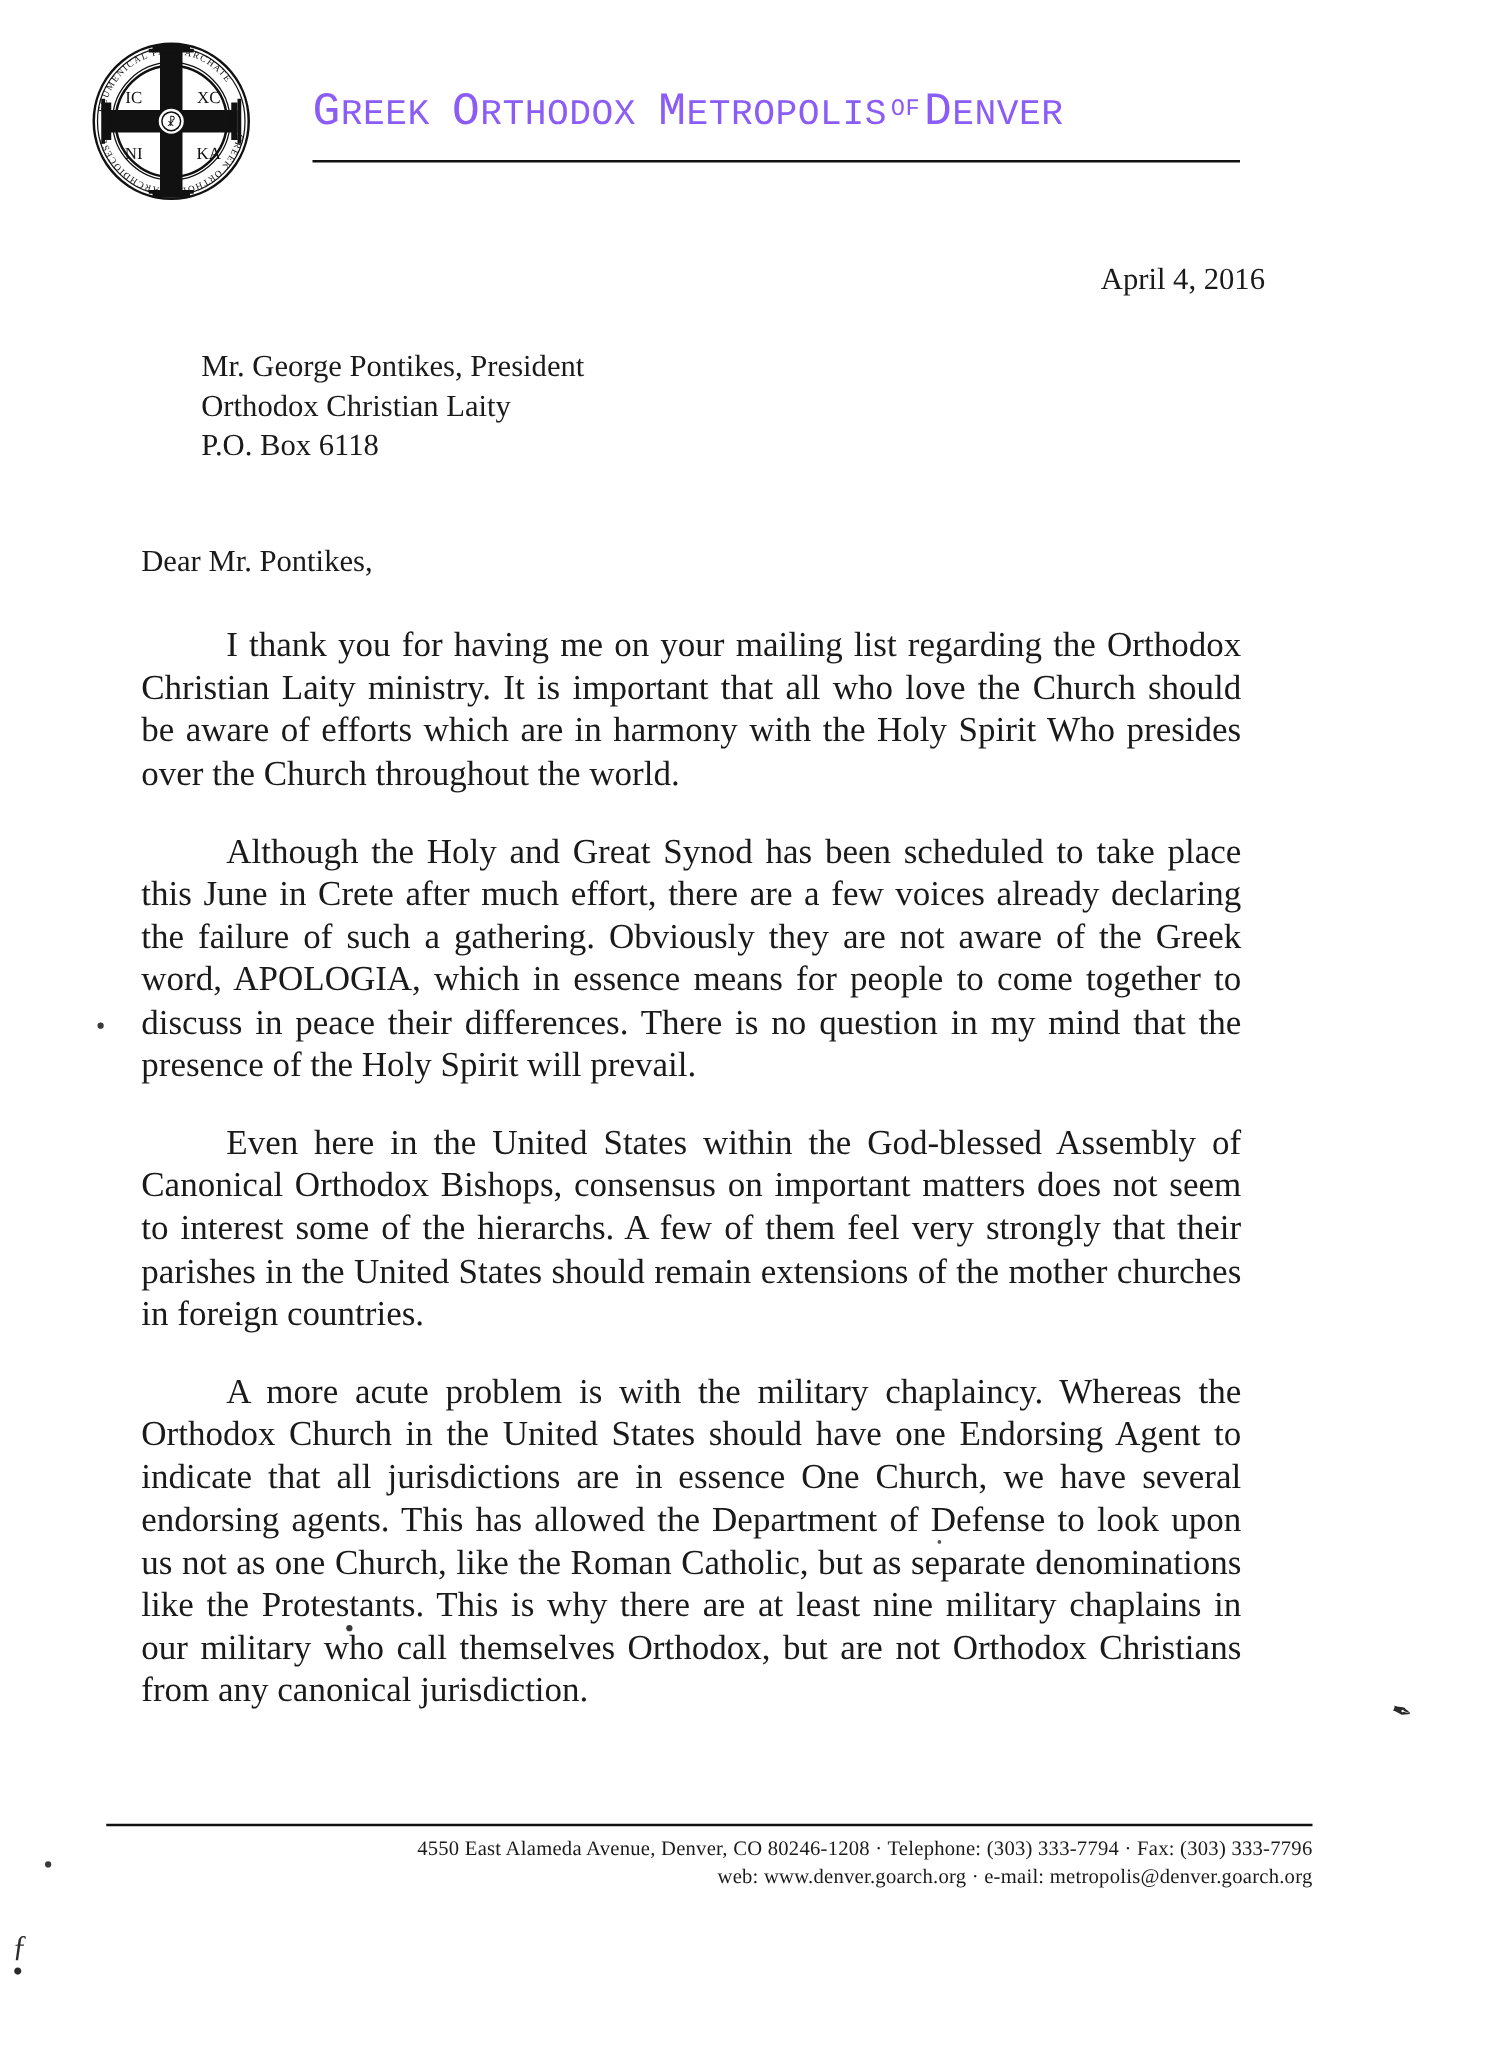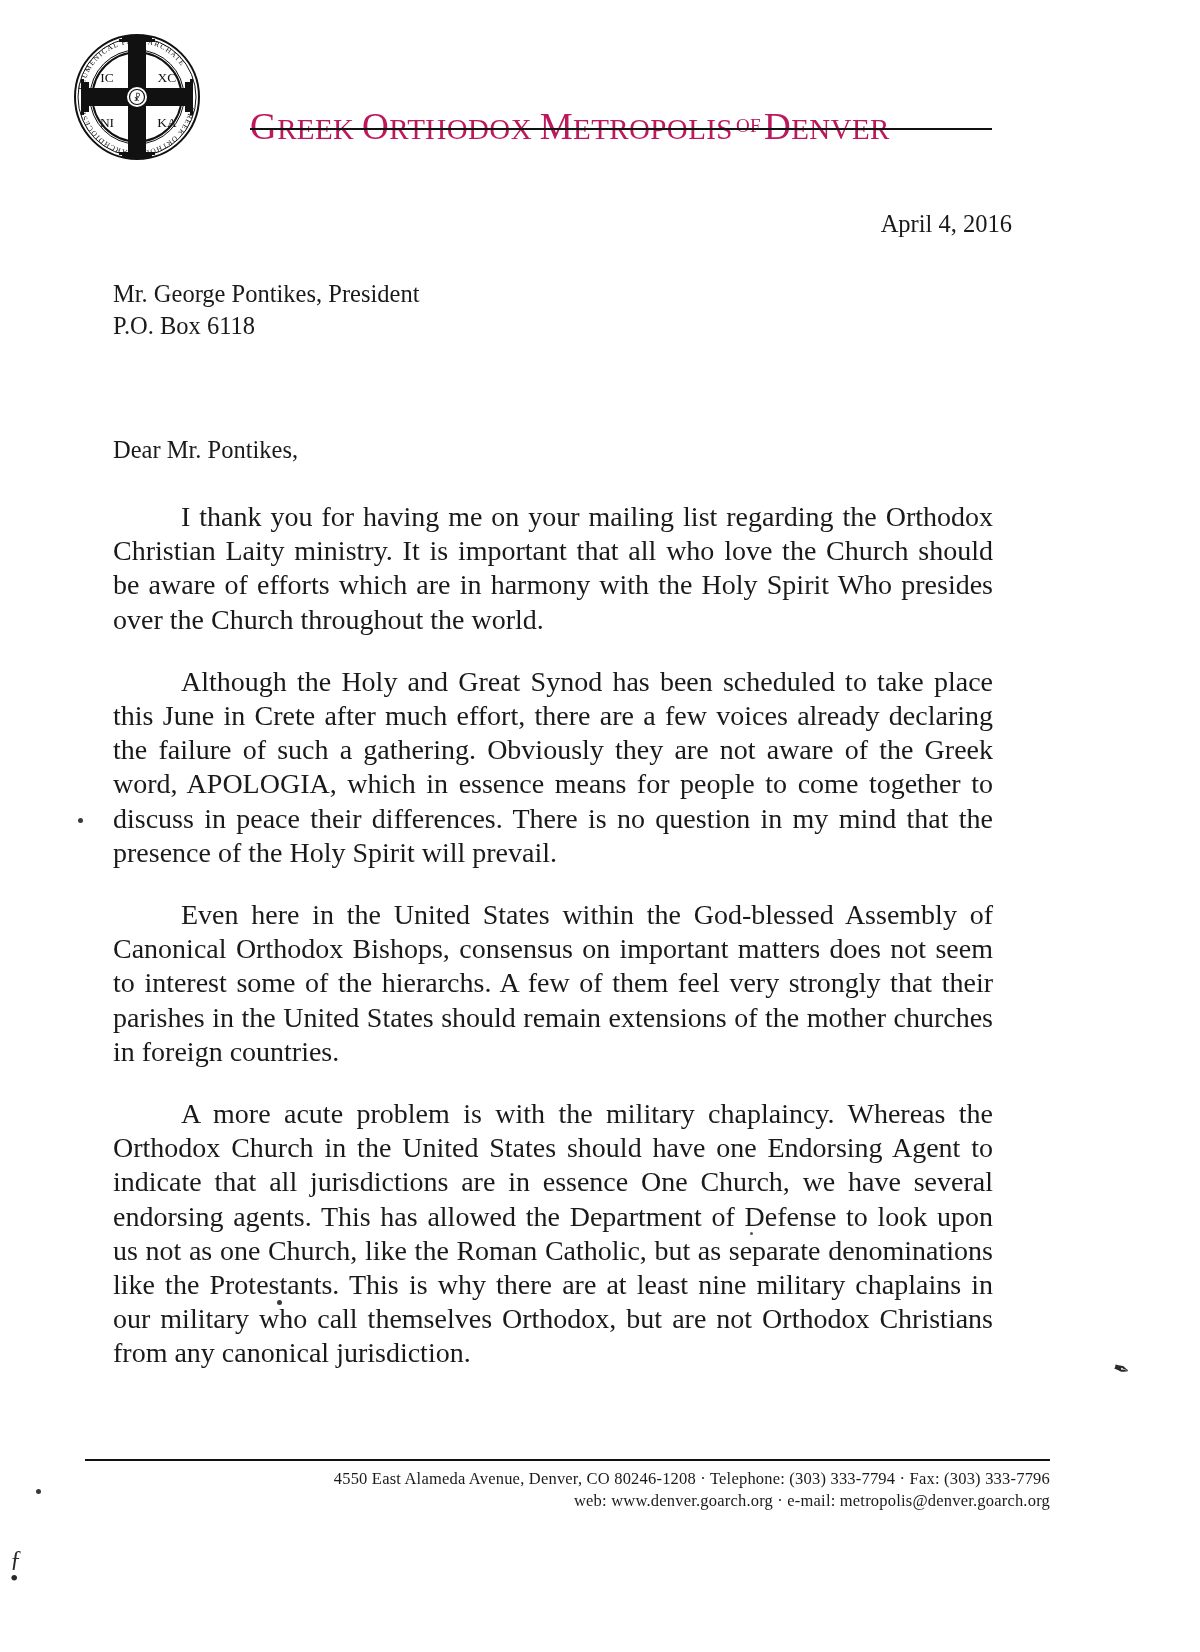--- a/index.html
+++ b/index.html
@@ -32,27 +32,26 @@
     width: 150px;
     height: 150px;
   }
   .header-title-wrap {
     position: absolute;
     left: 250px;
     top: 72px;
     width: 740px;
   }
   .header-title {
-    font-family: Liberation Serif, serif;
+    font-family: Liberation Mono, monospace;
     font-size: 37px;
     letter-spacing: 0.4px;
-    color: #be185d;
+    color: #8b5cf6;
     white-space: nowrap;
     line-height: 1.0;
-    margin-top: 36px;
   }
   .header-title .cap {
     font-size: 37px;
   }
   .header-title .sc {
     font-size: 29px;
   }
   .header-title .of {
     font-size: 19px;
     padding: 0 3px;
@@ -79,20 +78,21 @@
   }
   .address-block {
     position: absolute;
     left: 113px;
     top: 278px;
     font-size: 24.5px;
     line-height: 31.5px;
   }
   .address-block div {
     white-space: pre;
+    margin-left: 48px;
   }
   .salutation {
     position: absolute;
     left: 113px;
     top: 436px;
     font-size: 24.5px;
   }
   .letter-body {
     position: absolute;
     left: 113px;
@@ -245,20 +245,21 @@
         <span class="cap">G</span><span class="sc">REEK </span><span class="cap">O</span><span class="sc">RTHODOX </span><span class="cap">M</span><span class="sc">ETROPOLIS</span><span class="of">OF</span><span class="cap">D</span><span class="sc">ENVER</span>
       </div>
     </div>
     <div class="header-rule"></div>
   </div>
 
   <div class="date">April 4, 2016</div>
 
   <div class="address-block">
     <div>Mr. George Pontikes, President</div>
+    <div>Orthodox Christian Laity</div>
     <div>P.O. Box 6118</div>
   </div>
 
   <div class="salutation">Dear Mr. Pontikes,</div>
 
   <div class="letter-body">
     <p>I thank you for having me on your mailing list regarding the Orthodox Christian Laity ministry.  It is important that all who love the Church should be aware of efforts which are in harmony with the Holy Spirit Who presides over the Church throughout the world.</p>
     <p>Although the Holy and Great Synod has been scheduled to take place this June in Crete after much effort, there are a few voices already declaring the failure of such a gathering.  Obviously they are not aware of the Greek word, APOLOGIA, which in essence means for people to come together to discuss in peace their differences.  There is no question in my mind that the presence of the Holy Spirit will prevail.</p>
     <p>Even here in the United States within the God-blessed Assembly of Canonical Orthodox Bishops, consensus on important matters does not seem to interest some of the hierarchs.  A few of them feel very strongly that their parishes in the United States should remain extensions of the mother churches in foreign countries.</p>
     <p>A more acute problem is with the military chaplaincy.  Whereas the Orthodox Church in the United States should have one Endorsing Agent to indicate that all jurisdictions are in essence One Church, we have several endorsing agents.  This has allowed the Department of Defense to look upon us not as one Church, like the Roman Catholic, but as separate denominations like the Protestants.  This is why there are at least nine military chaplains in our military who call themselves Orthodox, but are not Orthodox Christians from any canonical jurisdiction.</p>

